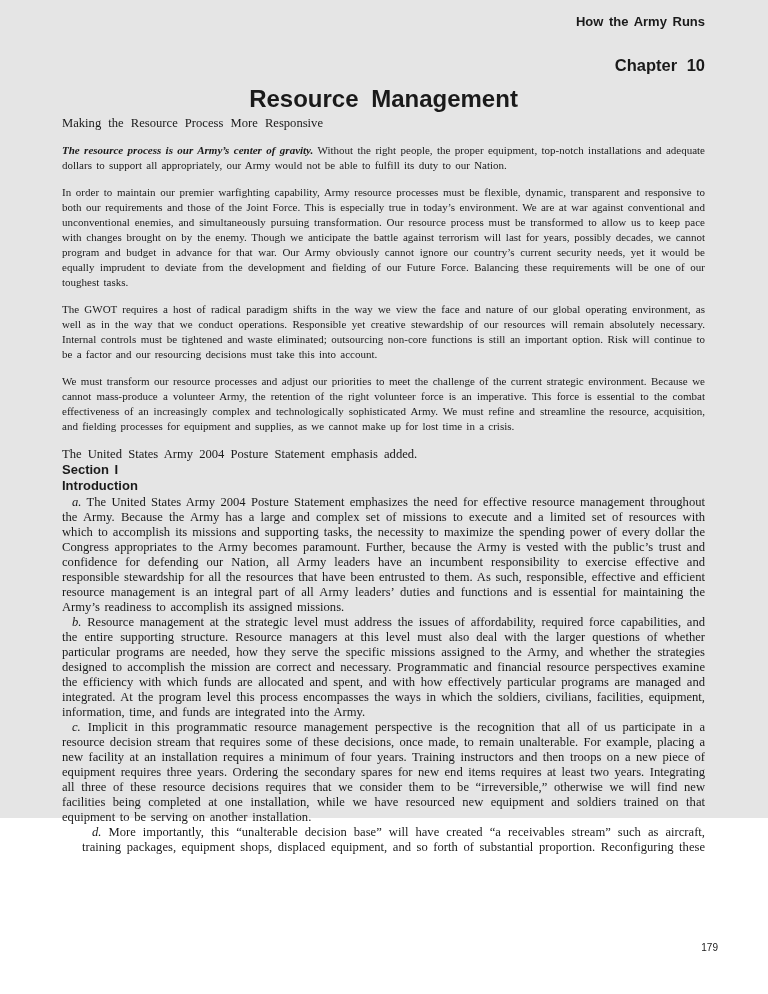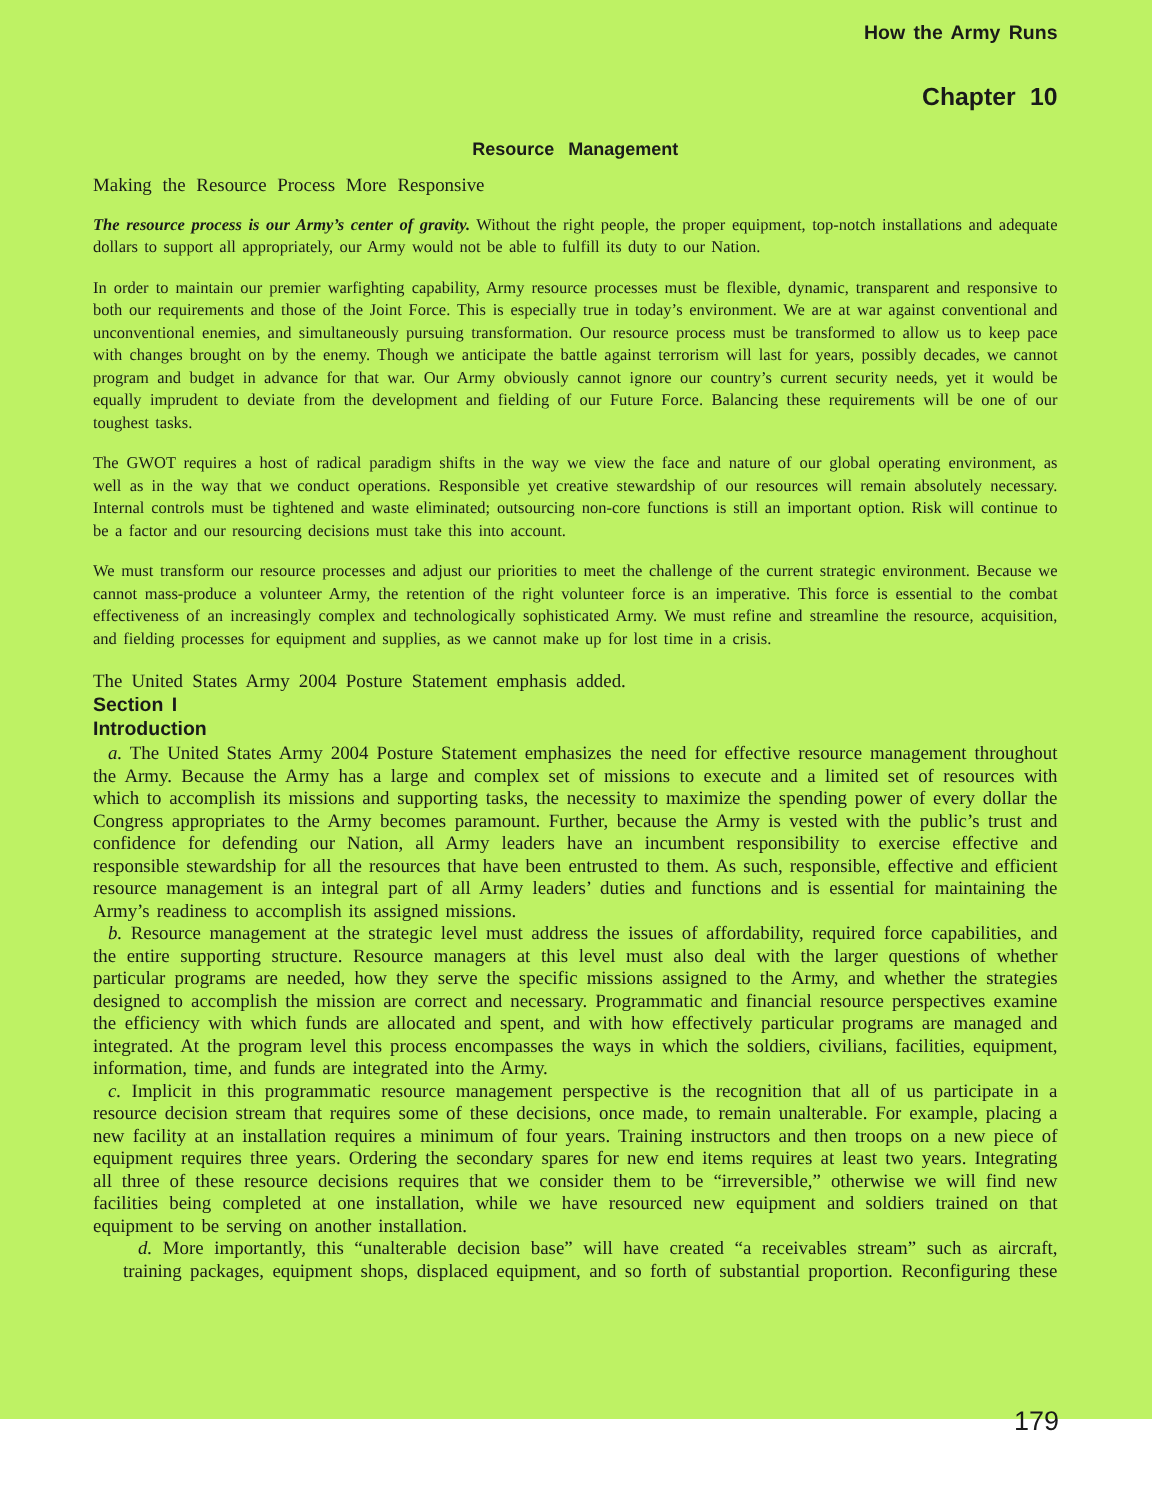--- a/index.html
+++ b/index.html
@@ -11,24 +11,24 @@
     width: 768px;
     height: 994px;
     overflow: hidden;
     color: #1a1a1a;
     font-family: "Liberation Serif", serif;
     -webkit-font-smoothing: antialiased;
   }
   .page {
     position: relative;
     width: 768px;
-    height: 946px;
+    height: 818px;
     box-sizing: border-box;
     padding: 14px 63px 0 62px;
-    background: #bef264;
+    background: #e5e5e5;
   }
   .running-header {
     font-family: "Liberation Sans", sans-serif;
     font-weight: bold;
     font-size: 13px;
     line-height: 15px;
     text-align: right;
     word-spacing: 2px;
   }
   .chapter-label {
@@ -37,21 +37,21 @@
     font-weight: bold;
     font-size: 16.5px;
     line-height: 18px;
     text-align: right;
     word-spacing: 5px;
   }
   .chapter-title {
     margin-top: 14px;
     font-family: "Liberation Sans", sans-serif;
     font-weight: bold;
-    font-size: 12px;
+    font-size: 24px;
     line-height: 22px;
     text-align: center;
     word-spacing: 6px;
   }
   .subtitle {
     margin-top: 6px;
     font-size: 12.6px;
     line-height: 15px;
     word-spacing: 4px;
   }
@@ -101,23 +101,23 @@
   p.lettered .letter {
     font-style: italic;
   }
   p.lettered.continued {
     text-align-last: justify;
     margin-left: 20px;
   }
   .page-number {
     position: absolute;
     top: 940px;
-    right: 62px;
+    right: 50px;
     font-family: "Liberation Sans", sans-serif;
-    font-size: 18px;
+    font-size: 10px;
     line-height: 15px;
   }
 </style>
 </head>
 <body>
 
 <div class="page">
 
   <div class="running-header">How the Army Runs</div>
 

